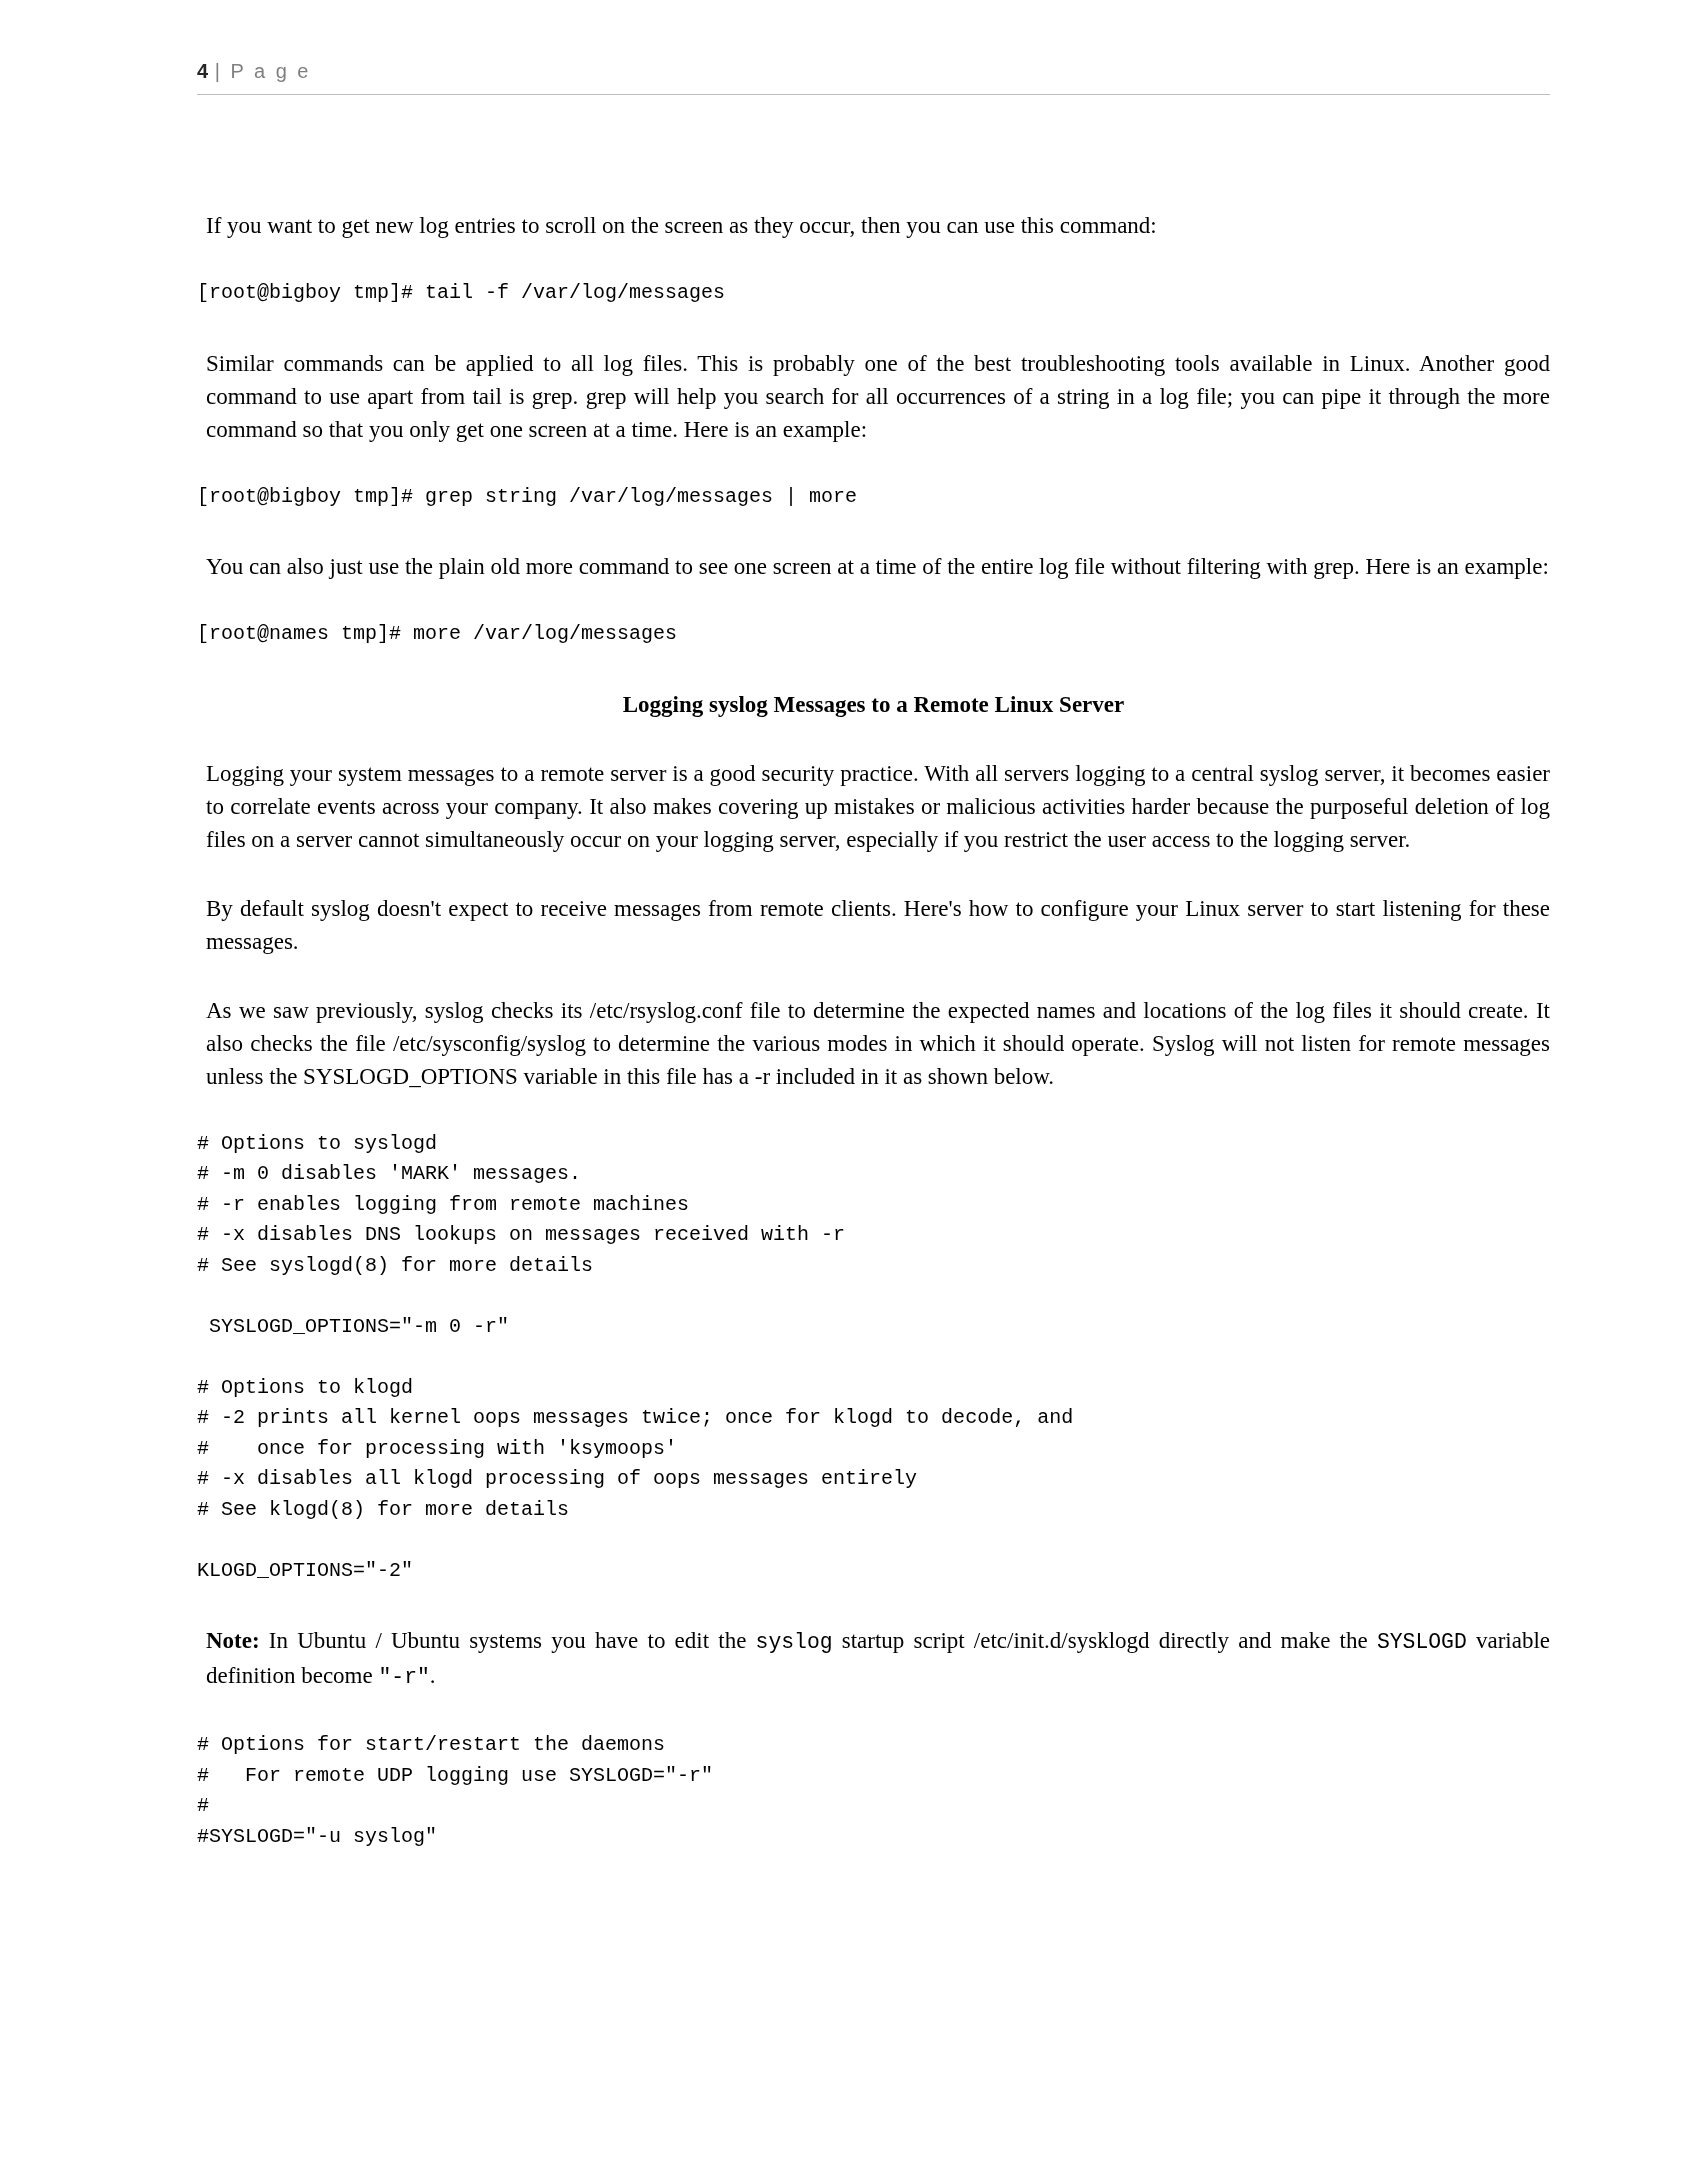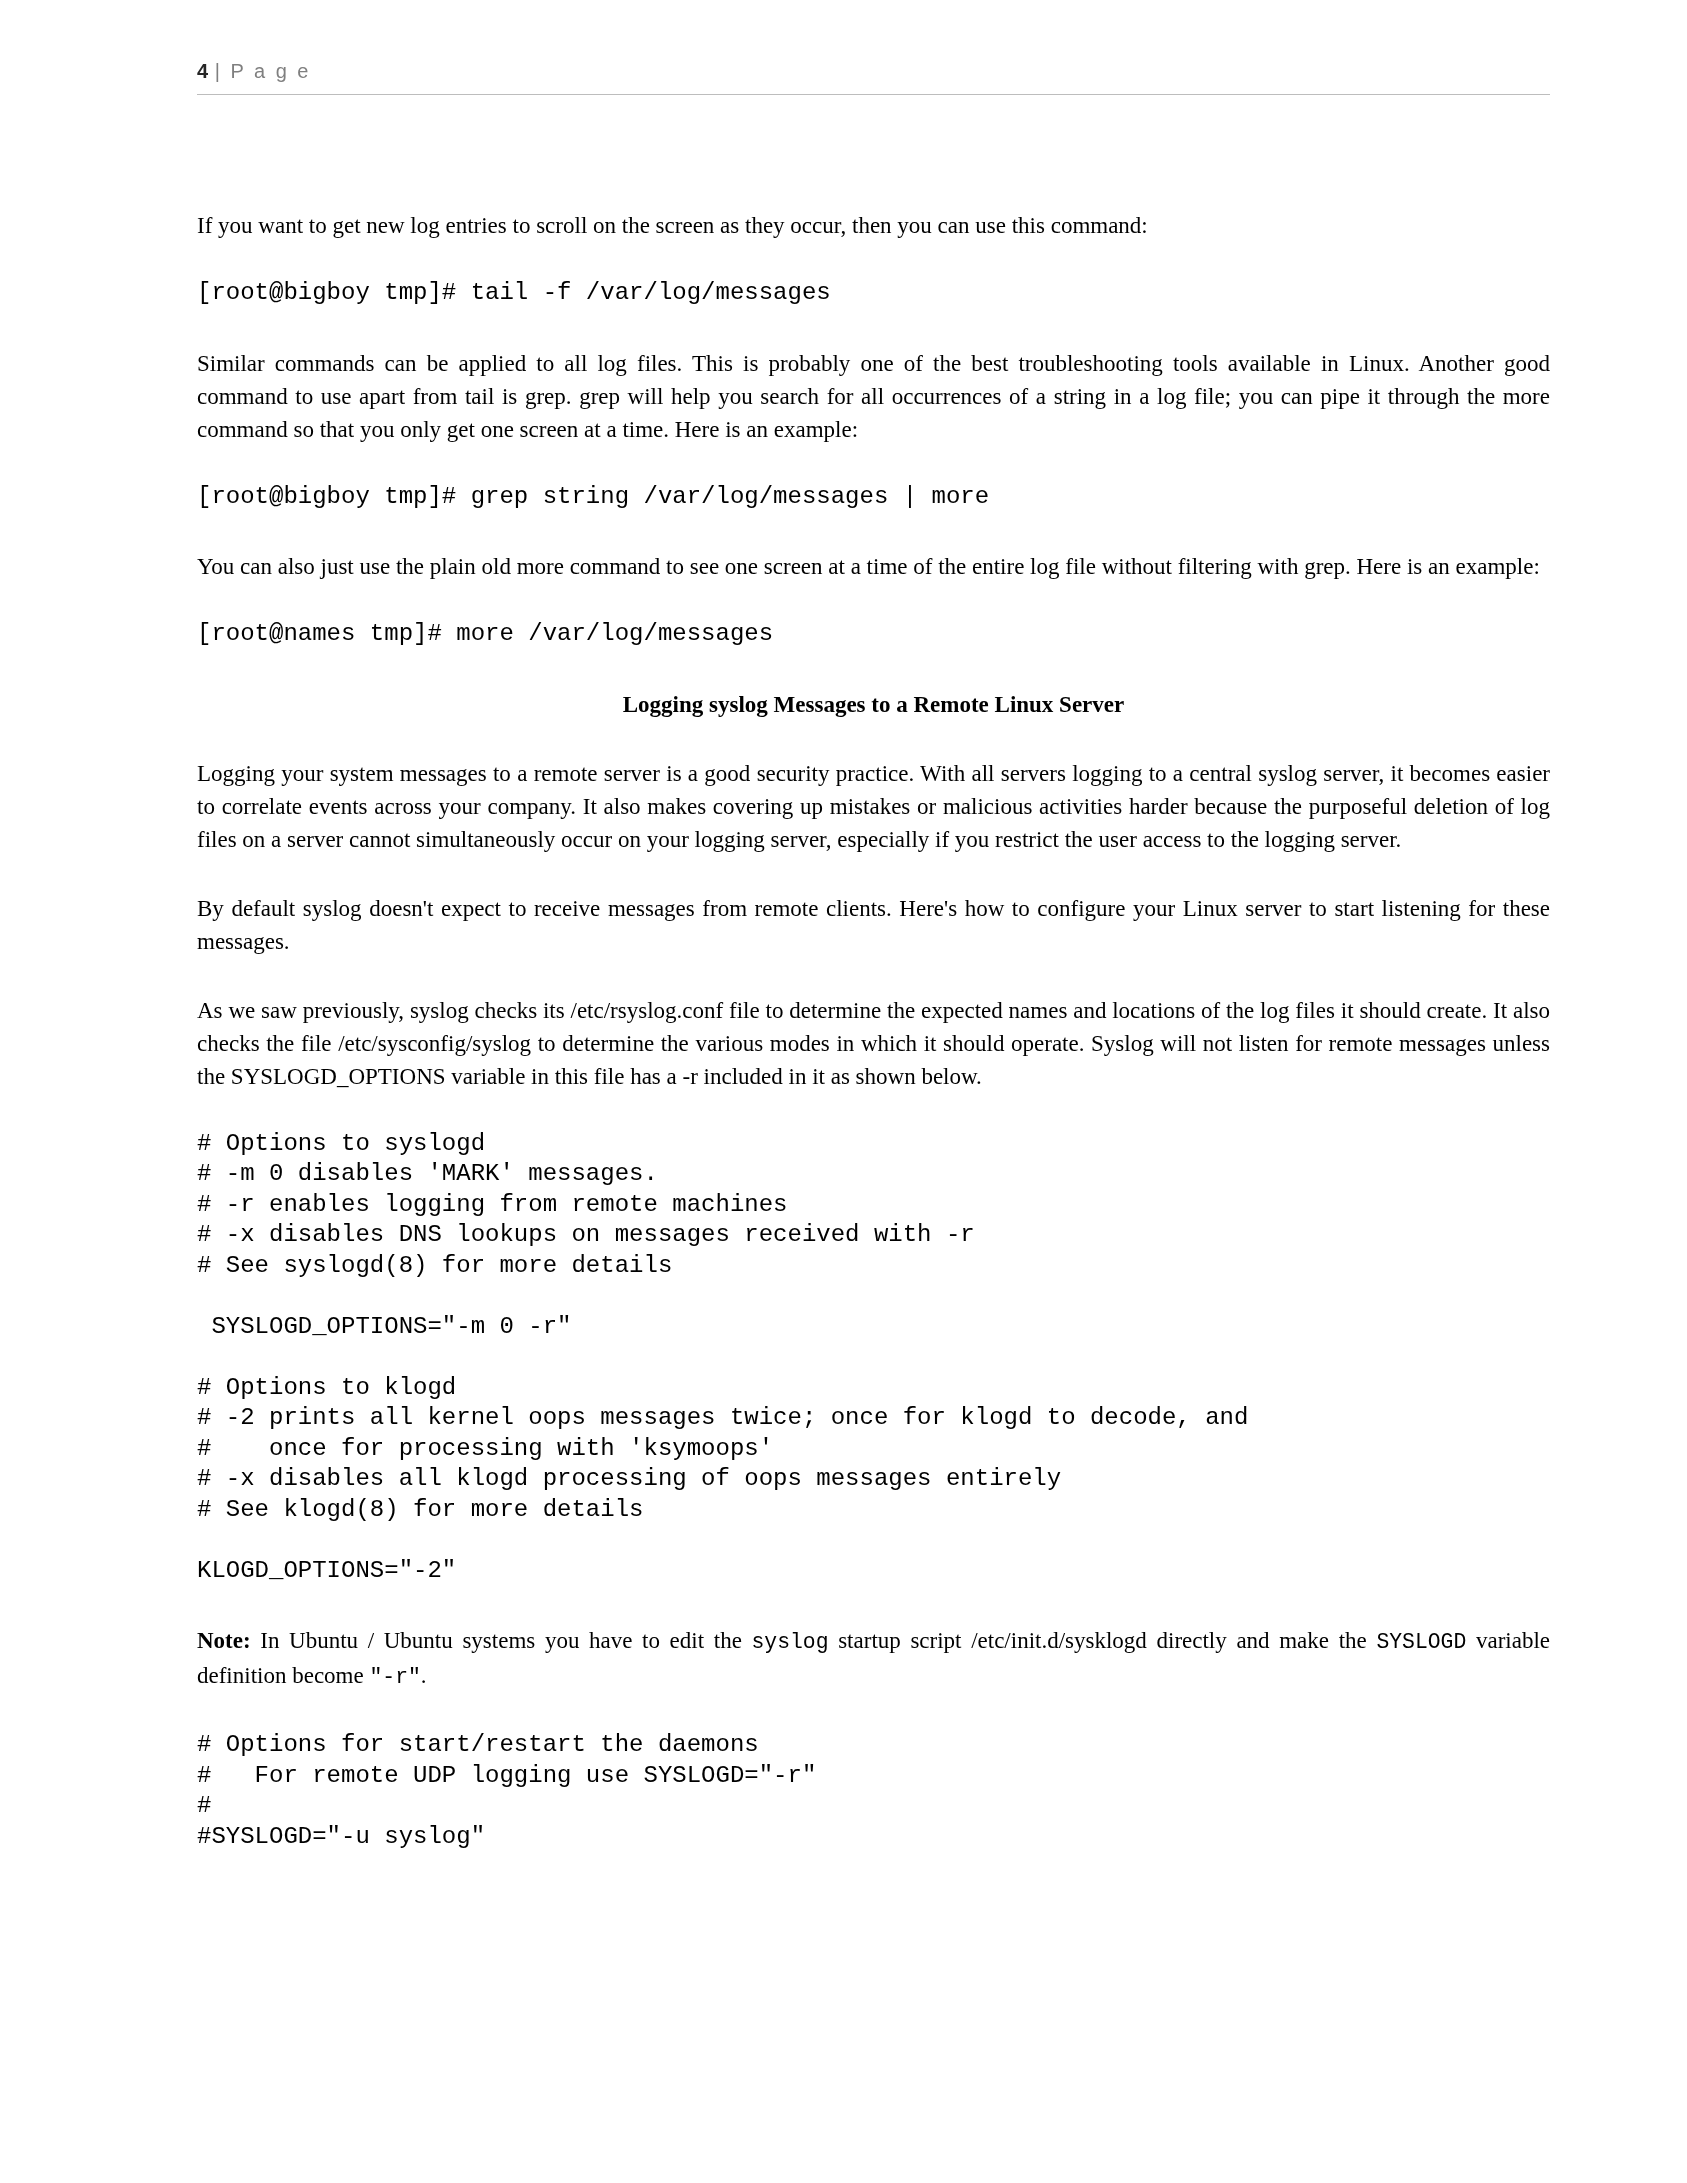--- a/index.html
+++ b/index.html
@@ -36,31 +36,32 @@
     margin-top: 10px;
   }
   .content {
     margin-top: 114px;
   }
   .para {
     font-size: 23px;
     line-height: 33px;
     text-align: justify;
     margin-bottom: 36px;
+    margin-left: 9px;
   }
   .heading {
     font-size: 23px;
     line-height: 33px;
     font-weight: bold;
     margin-bottom: 36px;
     text-align: center;
   }
   .code {
     font-family: "Liberation Mono", "DejaVu Sans Mono", monospace;
-    font-size: 24px;
+    font-size: 20px;
     line-height: 30.5px;
     white-space: pre;
     margin-bottom: 38px;
   }
   .inline-mono {
     font-family: "Liberation Mono", "DejaVu Sans Mono", monospace;
     font-size: 21.4px;
   }
   .note-label { font-weight: bold; }
 </style>

